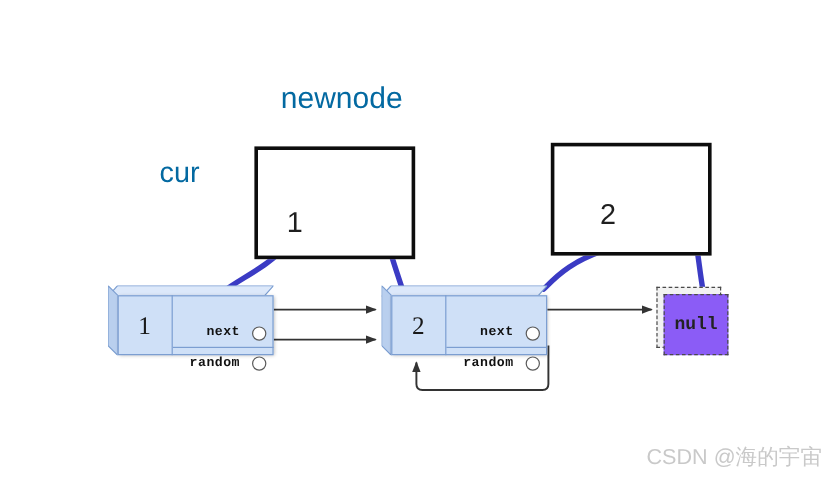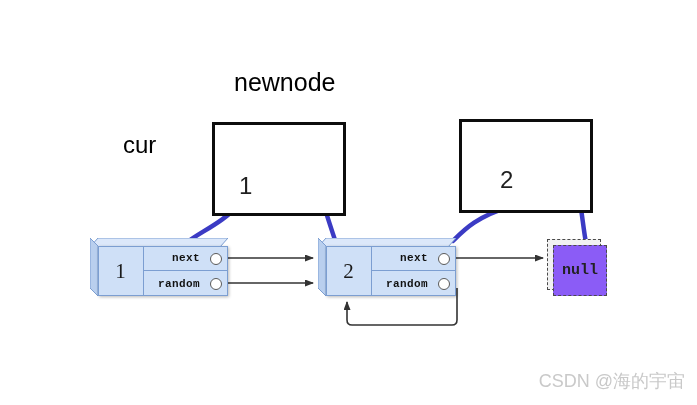--- a/index.html
+++ b/index.html
@@ -20,32 +20,32 @@
   .svg-layer {
     position: absolute;
     left: 0;
     top: 0;
     width: 697px;
     height: 405px;
   }
   
   .var-label {
     position: absolute;
-    color: #000000;
+    color: #0369a1;
     font-family: "Liberation Sans", sans-serif;
     white-space: nowrap;
     text-align: center;
   }
   #label-newnode {
     left: 234px;
     top: 68px;
     font-size: 25px;
   }
   #label-cur {
-    left: 123px;
+    left: 133px;
     top: 131px;
     font-size: 24px;
   }
   
   .value-box {
     position: absolute;
     background: #ffffff;
     border: 3px solid #0d0d0d;
     box-sizing: border-box;
   }
@@ -125,20 +125,21 @@
     color: #1a1a1a;
   }
   .node .field {
     position: absolute;
     left: 54px;
     width: 84px;
     height: 25px;
     box-sizing: border-box;
     display: flex;
     align-items: center;
+    margin-top: 19px;
   }
   .node .field.next-field  { top: 8px;  border-bottom: 1px solid #7c9ed1; }
   .node .field.rand-field  { top: 33px; }
   .node .field .field-name {
     font-family: "Liberation Mono", monospace;
     font-size: 11px;
     font-weight: bold;
     color: #111111;
     position: absolute;
     right: 28px;

